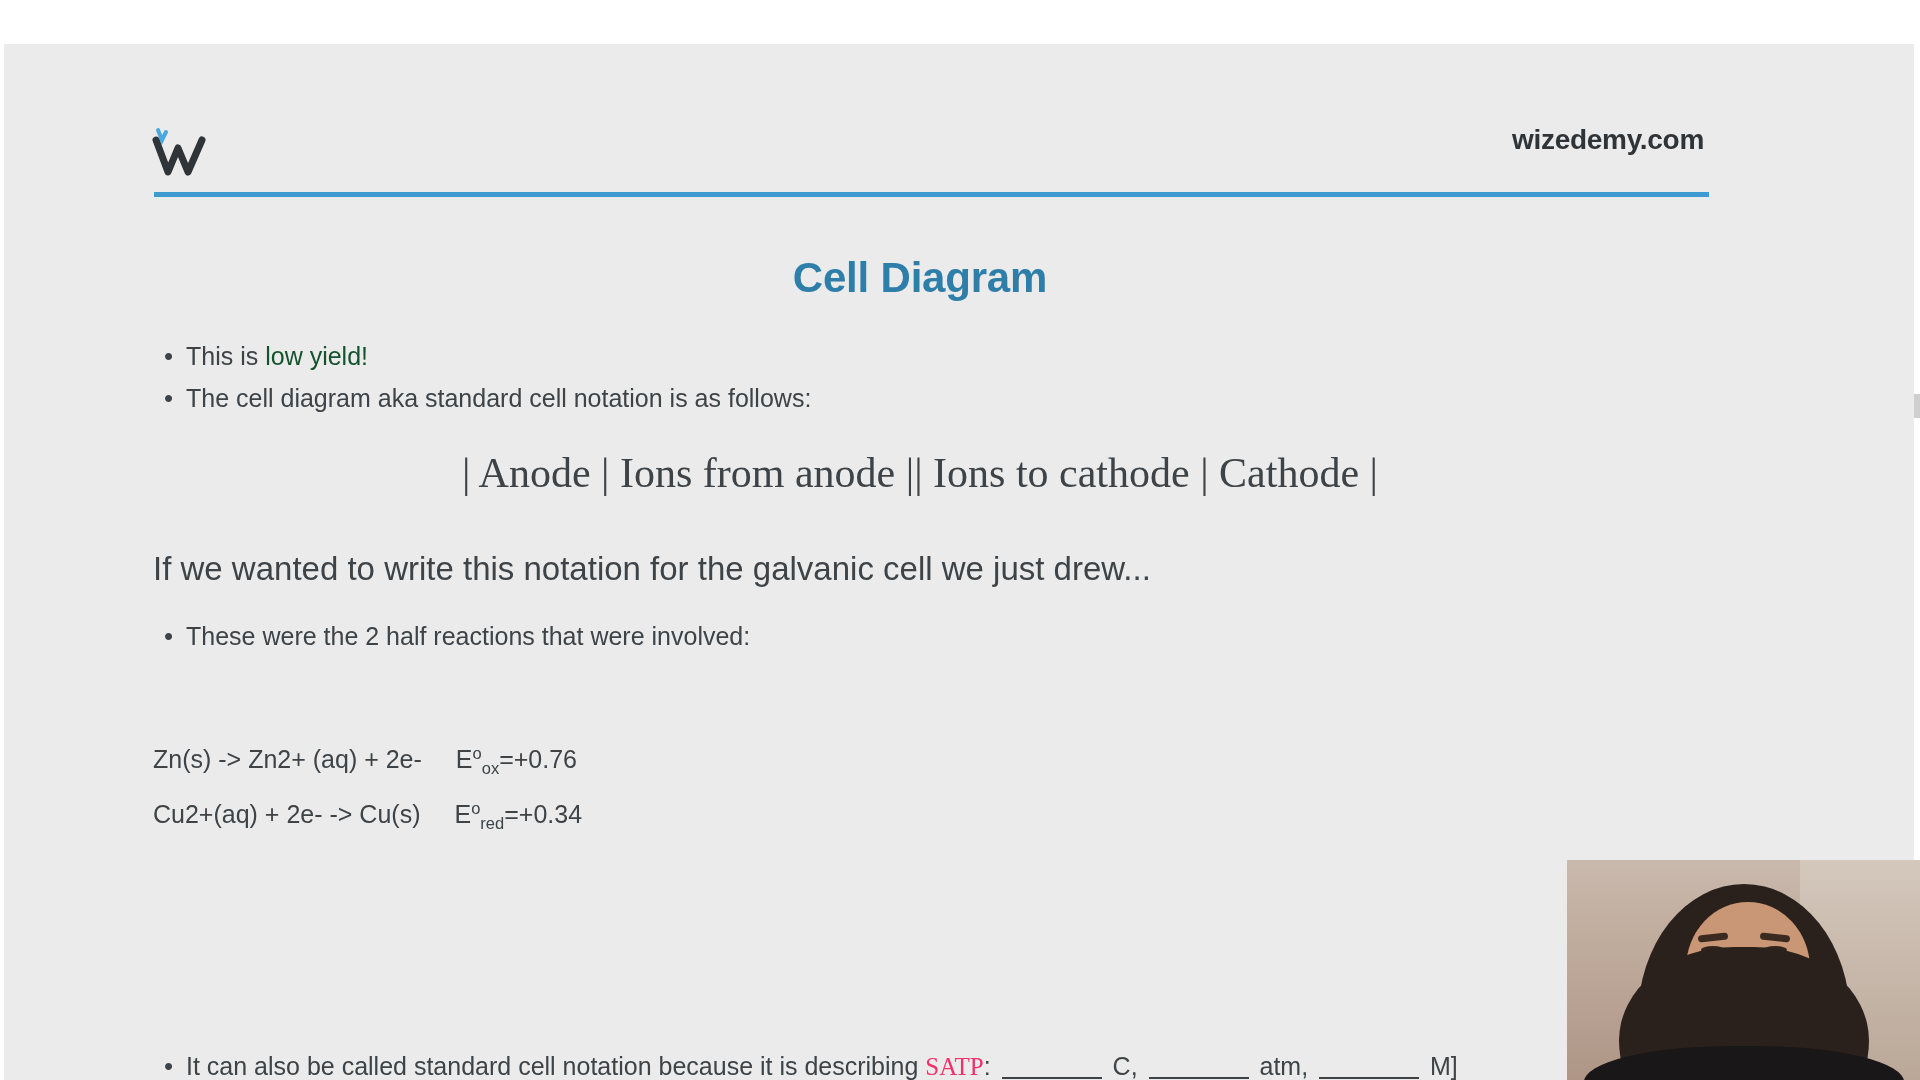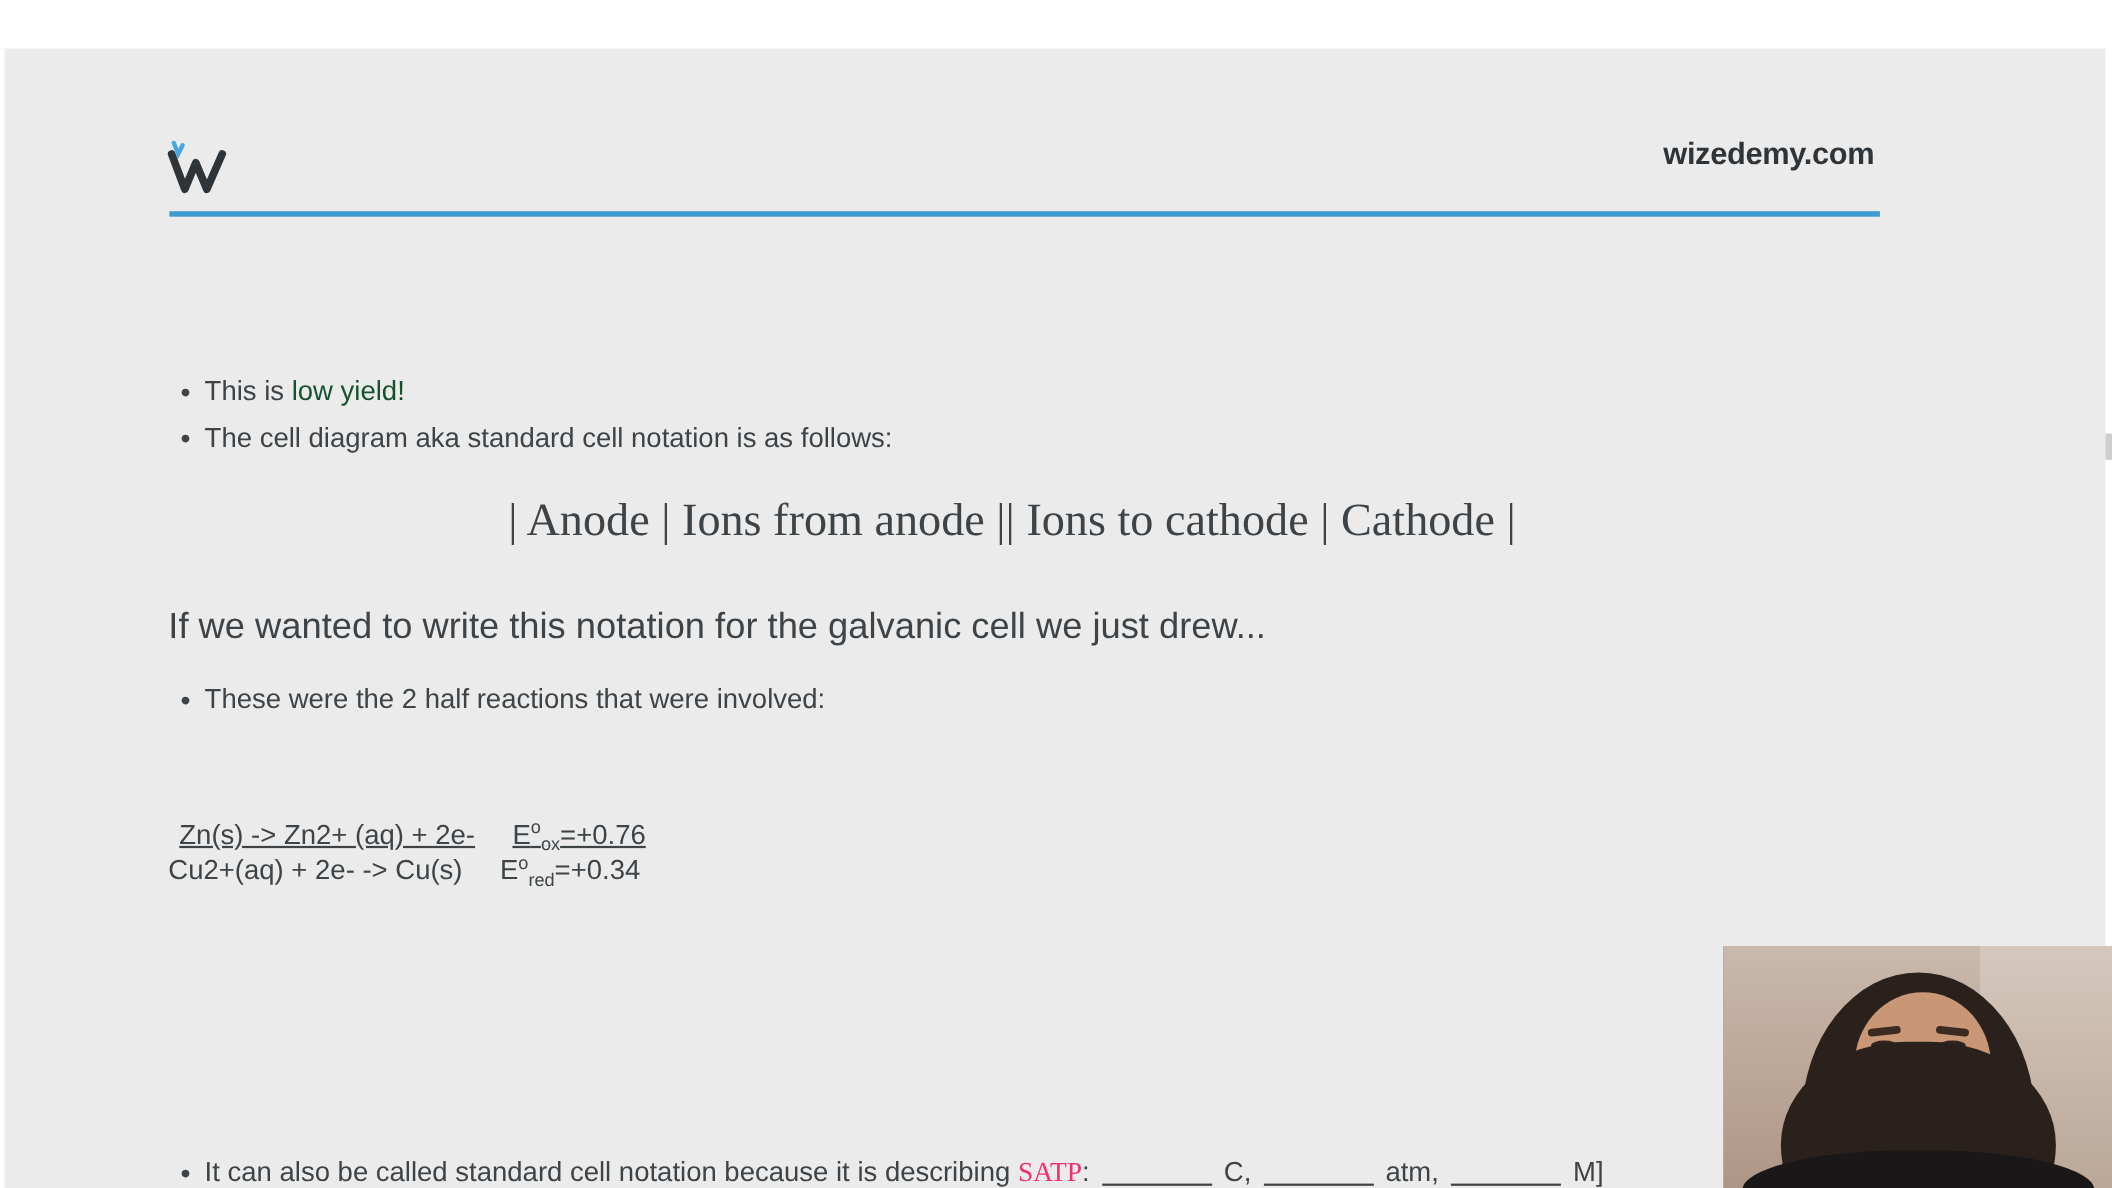--- a/index.html
+++ b/index.html
@@ -213,20 +213,21 @@
       <svg width="64" height="52" viewBox="0 0 64 52">
         <path d="M6 4 L10 14 L14 6" fill="none" stroke="#4aa8e0" stroke-width="4" stroke-linecap="round"></path>
         <path d="M4 14 L16 46 L26 22 L36 46 L50 14" fill="none" stroke="#2f3438" stroke-width="7" stroke-linejoin="round" stroke-linecap="round"></path>
       </svg>
     </div>
 
     <div id="site-name">wizedemy.com</div>
 
     <div id="header-rule"></div>
 
+    <div id="slide-title">Cell Diagram</div>
 
     <div class="bullet-row" style="left:164px; top:297px;">
       <span class="dot">•</span>
       <span class="bullet-text">
         <span>This is </span><span class="teal">low yield!</span>
       </span>
     </div>
 
     <div class="bullet-row" style="left:164px; top:339px;">
       <span class="dot">•</span>
@@ -237,25 +238,25 @@
 
     <div id="notation">| Anode | Ions from anode || Ions to cathode | Cathode |</div>
 
     <div class="body-text" style="left:153px; top:503px;">If we wanted to write this notation for the galvanic cell we just drew...</div>
 
     <div class="bullet-row" style="left:164px; top:577px;">
       <span class="dot">•</span>
       <span class="bullet-text">These were the 2 half reactions that were involved:</span>
     </div>
 
-    <div class="rxn" style="left:163px; top:700px;text-decoration:underline;">
+    <div class="rxn" style="left:153px; top:700px;">
       <span>Zn(s) -&gt; Zn2+ (aq) + 2e-</span><span class="spacer"></span><span><span>E</span><sup>o</sup><sub>ox</sub><span>=+0.76</span></span>
     </div>
 
-    <div class="rxn" style="left:153px; top:732px;">
+    <div class="rxn" style="left:153px; top:755px;">
       <span>Cu2+(aq) + 2e- -&gt; Cu(s)</span><span class="spacer"></span><span><span>E</span><sup>o</sup><sub>red</sub><span>=+0.34</span></span>
     </div>
 
     <div class="bullet-row" style="left:164px; top:1007px; white-space:normal; width:1560px; display:flex;">
       <span class="dot">•</span>
       <span class="bullet-text" style="white-space:normal;">
         <span>It can also be called standard cell notation because it is describing </span><span class="pink">SATP</span><span>: </span><span class="blank"></span><span> C, </span><span class="blank"></span><span> atm, </span><span class="blank"></span><span> M]</span>
       </span>
     </div>
 

